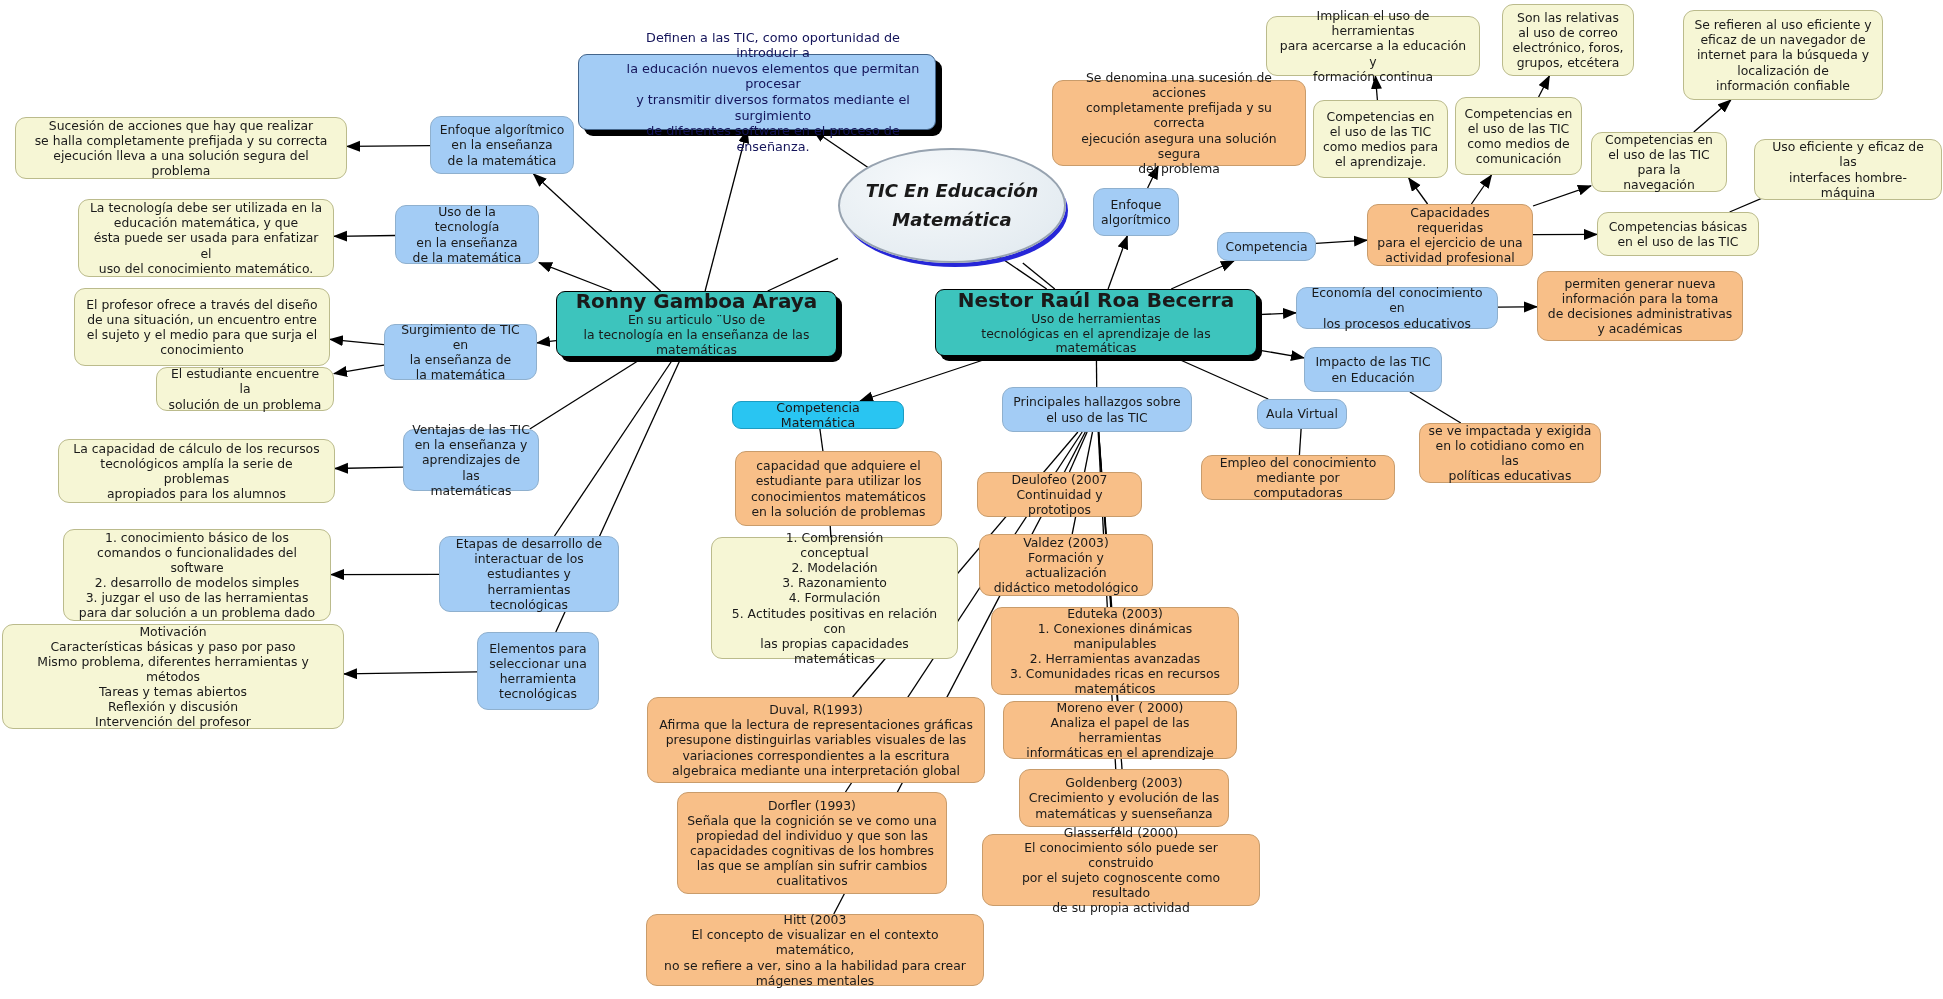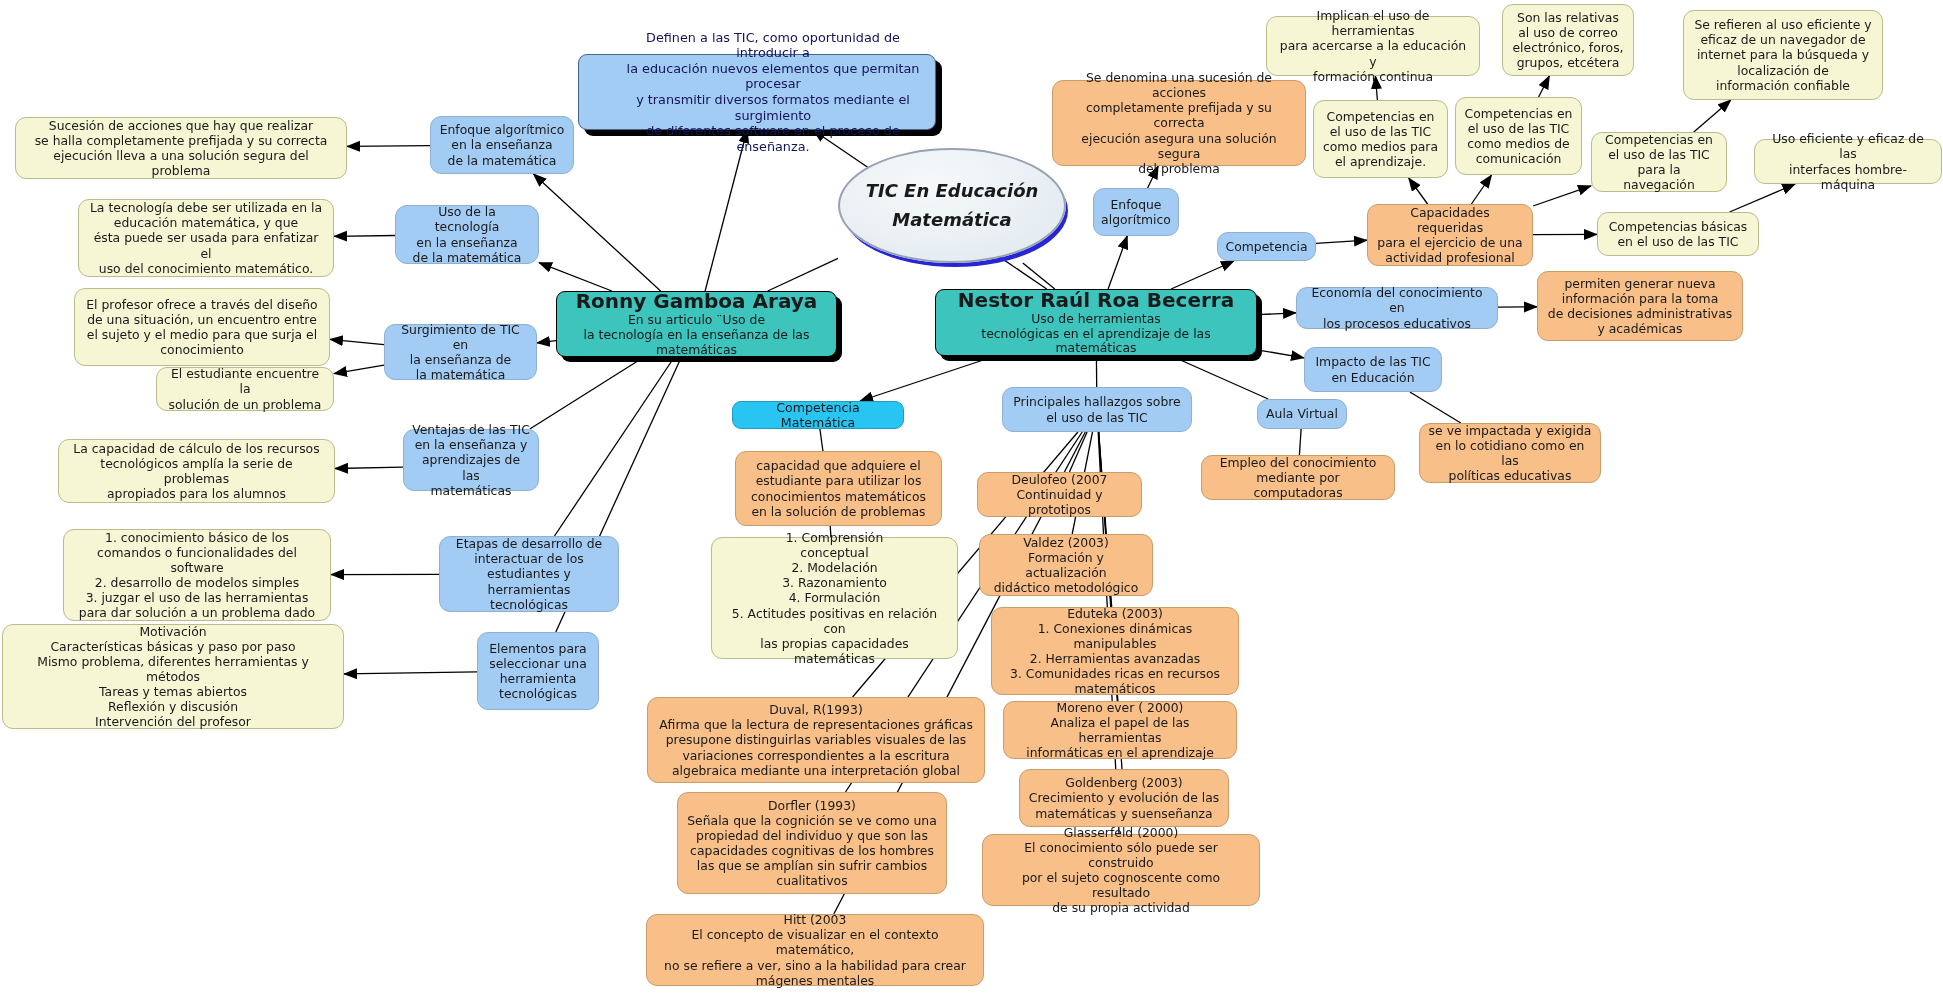--- a/index.html
+++ b/index.html
@@ -129,21 +129,21 @@
 para dar solución a un problema dado</span></div>
     <div class="node k-yellow" style="left: 2px; top: 624px; width: 342px; height: 105px;"><span>Motivación
 Características básicas y paso por paso
 Mismo problema, diferentes herramientas y métodos
 Tareas y temas abiertos
 Reflexión y discusión
 Intervención del profesor</span></div>
     <div class="node k-blue" style="left: 430px; top: 116px; width: 144px; height: 58px;"><span>Enfoque algorítmico
 en la enseñanza
 de la matemática</span></div>
-    <div class="node k-blue" style="left: 395px; top: 205px; width: 144px; height: 59px; border-radius: 12px;"><span>Uso de la tecnología
+    <div class="node k-blue" style="left: 395px; top: 205px; width: 144px; height: 59px;"><span>Uso de la tecnología
 en la enseñanza
 de la matemática</span></div>
     <div class="node k-blue" style="left: 384px; top: 324px; width: 153px; height: 56px;"><span>Surgimiento de TIC en
 la enseñanza de
 la matemática</span></div>
     <div class="node k-blue" style="left: 403px; top: 429px; width: 136px; height: 62px;"><span>Ventajas de las TIC
 en la enseñanza y
 aprendizajes de las
 matemáticas</span></div>
     <div class="node k-blue" style="left: 439px; top: 536px; width: 180px; height: 76px;"><span>Etapas de desarrollo de
@@ -187,21 +187,21 @@
 como medios de
 comunicación</span></div>
     <div class="node k-yellow" style="left: 1683px; top: 10px; width: 200px; height: 90px;"><span>Se refieren al uso eficiente y
 eficaz de un navegador de
 internet para la búsqueda y
 localización de
 información confiable</span></div>
     <div class="node k-yellow" style="left: 1591px; top: 132px; width: 136px; height: 60px;"><span>Competencias en
 el uso de las TIC
 para la navegación</span></div>
-    <div class="node k-yellow" style="left: 1754px; top: 139px; width: 188px; height: 45px;"><span>Uso eficiente y eficaz de las
+    <div class="node k-yellow" style="left: 1754px; top: 139px; width: 188px; height: 61px;"><span>Uso eficiente y eficaz de las
 interfaces hombre-máquina</span></div>
     <div class="node k-orange" style="left: 1367px; top: 204px; width: 166px; height: 62px;"><span>Capacidades requeridas
 para el ejercicio de una
 actividad profesional</span></div>
     <div class="node k-yellow" style="left: 1597px; top: 212px; width: 162px; height: 44px;"><span>Competencias básicas
 en el uso de las TIC</span></div>
     <div class="node k-orange" style="left: 1537px; top: 271px; width: 206px; height: 70px;"><span>permiten generar nueva
 información para la toma
 de decisiones administrativas
 y académicas</span></div>

